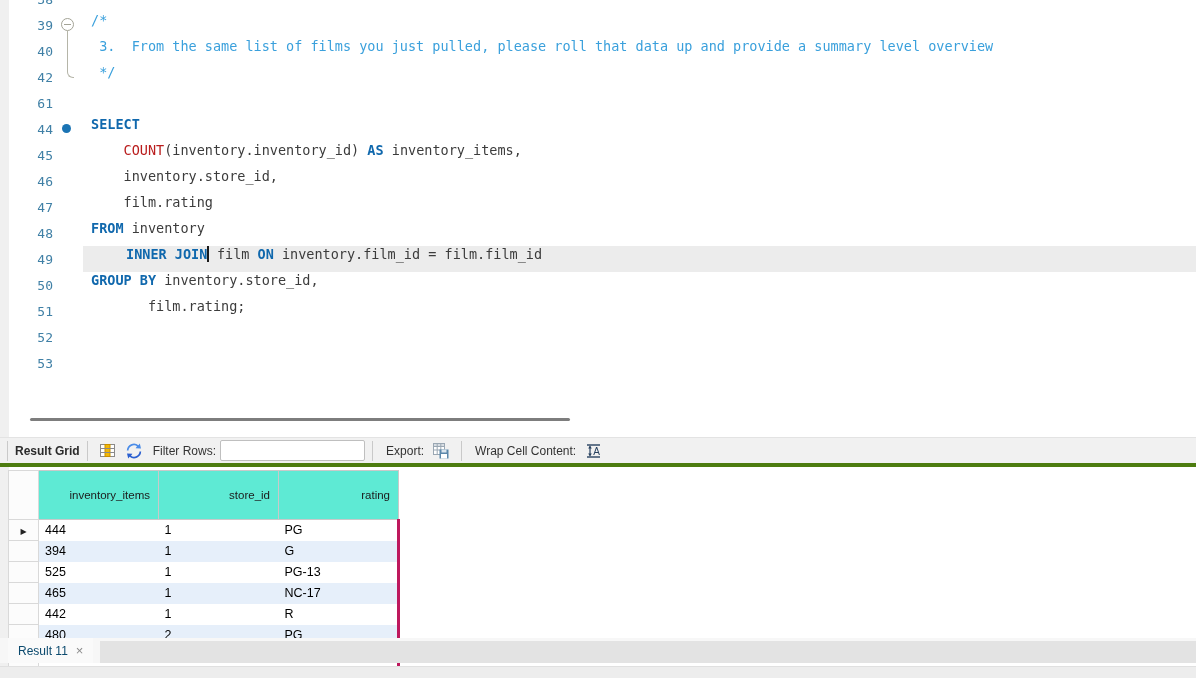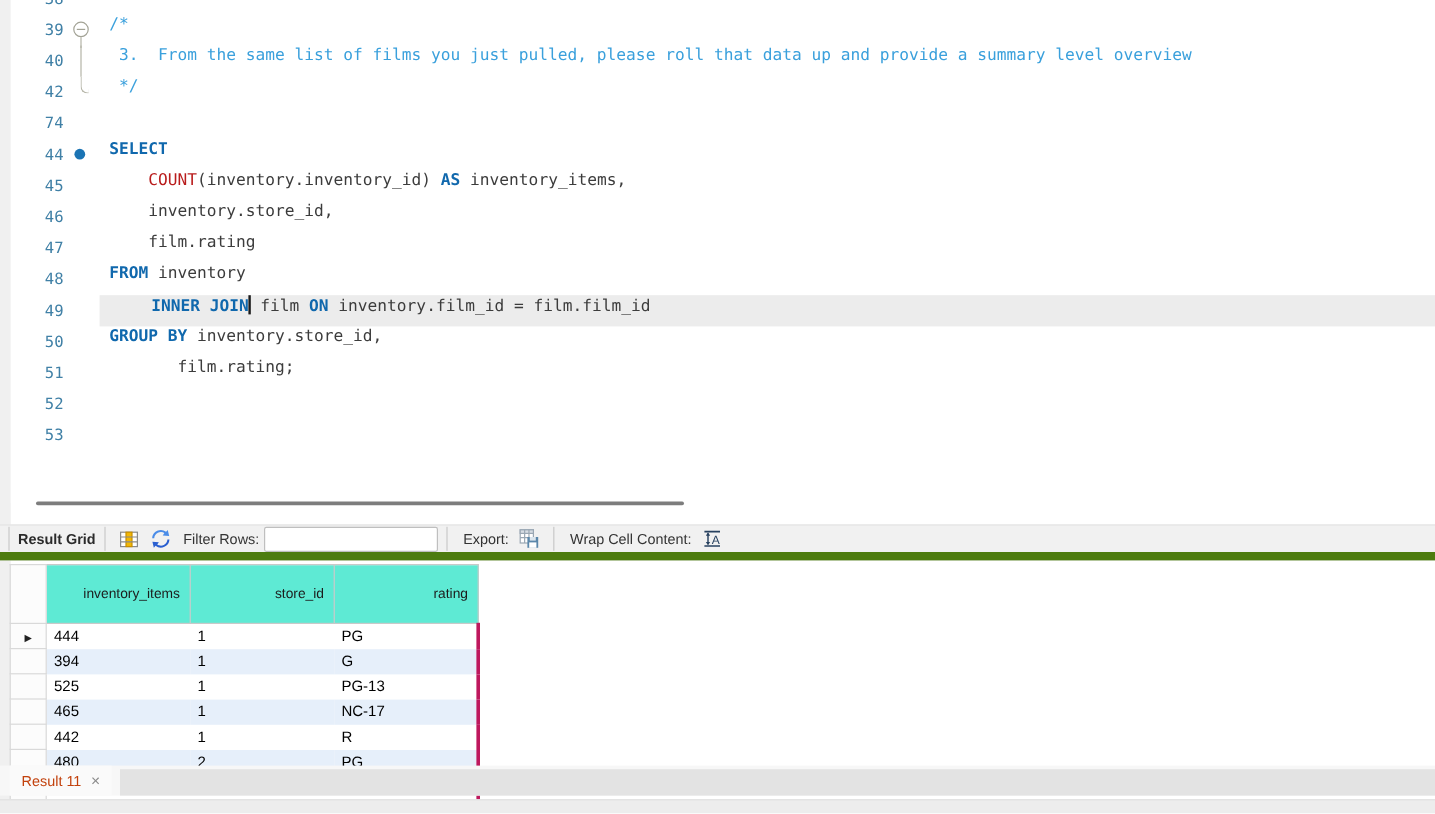--- a/index.html
+++ b/index.html
@@ -33,21 +33,21 @@
   .g-fold-line { position:absolute; left:14px; top:0; width:1px; height:26px; background:#b5b5a8; }
   .g-fold-end  { position:absolute; left:14px; top:0; width:7px; height:14px;
                  border-left:1px solid #b5b5a8; border-bottom:1px solid #b5b5a8; border-bottom-left-radius:6px; }
   .g-stmt-dot  { position:absolute; left:9px; top:8px; width:9px; height:9px; border-radius:50%; background:#1b74b4; }
 
   
   .splitter { position:absolute; left:30px; top:418px; width:540px; height:3px; background:#7d7d7d; border-radius:2px; }
 
   
   .res-toolbar { position:absolute; left:0; top:437px; right:0; height:30px; background:#f1f1f1;
-                 border-top:1px solid #e3e3e3; border-bottom:7px solid #4d7c0f;
+                 border-top:1px solid #e3e3e3; border-bottom:4px solid #4d7c0f;
                  display:flex; align-items:center; font-size:12px; color:#333; }
   .tsep { width:1px; height:20px; background:#c9c9c9; margin:0 7px; flex:0 0 1px; }
   .tb-title { font-weight:bold; color:#2b2b2b; }
   .tb-label { margin:0 4px 0 6px; }
   .tb-icon { display:inline-flex; align-items:center; justify-content:center; width:20px; height:20px; margin:0 3px; }
   .filter-input { width:145px; height:21px; border:1px solid #bfbfbf; border-radius:2px; background:#fff;
                   font:12px "Liberation Sans", sans-serif; padding:0 4px; outline:none; }
 
   
   .grid-wrap { position:absolute; left:8px; top:470px; }
@@ -59,21 +59,21 @@
   table.grid td.last { border-right:3px solid #be185d; }
   table.grid tr.alt td:not(.rh) { background:#e6effa; }
   .row-marker { font-size:8px; color:#222; line-height:1; }
   .c-items { width:120px; } .c-store { width:70px; } .c-rating { width:57px; }
 
   
   .tab-strip { position:absolute; left:0; top:638px; right:0; height:25px; background:#f7f7f7; }
   .tab-filler { position:absolute; left:100px; top:3px; right:0; height:22px; background:#e3e3e3; }
   .res-tab { position:absolute; left:8px; top:0; height:25px; padding:0 10px; background:#fafafa;
              display:flex; align-items:center; gap:8px; font-size:12px; }
-  .res-tab .tab-label { color:#c2410c;text-align:right; }
+  .res-tab .tab-label { color:#0c4a6e;text-align:right; }
   .res-tab .tab-close { color:#8a8a8a; font-size:13px; line-height:1; }
   .status-bar { position:absolute; left:0; top:666px; right:0; height:12px; background:#ededed; border-top:1px solid #e0e0e0; }
 </style>
 </head>
 <body>
 
 <div class="stage">
 
   <div class="left-strip"></div>
 
@@ -99,21 +99,21 @@
           <span class="code"><span class="tok-comment"> 3.  From the same list of films you just pulled, please roll that data up and provide a summary level overview</span></span>
         </div>
         <div class="code-line">
           <span class="ln">42</span>
           <span class="gut">
             <span class="g-fold-end"></span>
           </span>
           <span class="code"><span class="tok-comment"> */</span></span>
         </div>
         <div class="code-line">
-          <span class="ln">74</span>
+          <span class="ln">61</span>
           <span class="gut"></span>
           <span class="code"></span>
         </div>
         <div class="code-line">
           <span class="ln">44</span>
           <span class="gut">
             <span class="g-stmt-dot"></span>
           </span>
           <span class="code"><span class="tok-keyword">SELECT</span></span>
         </div>

